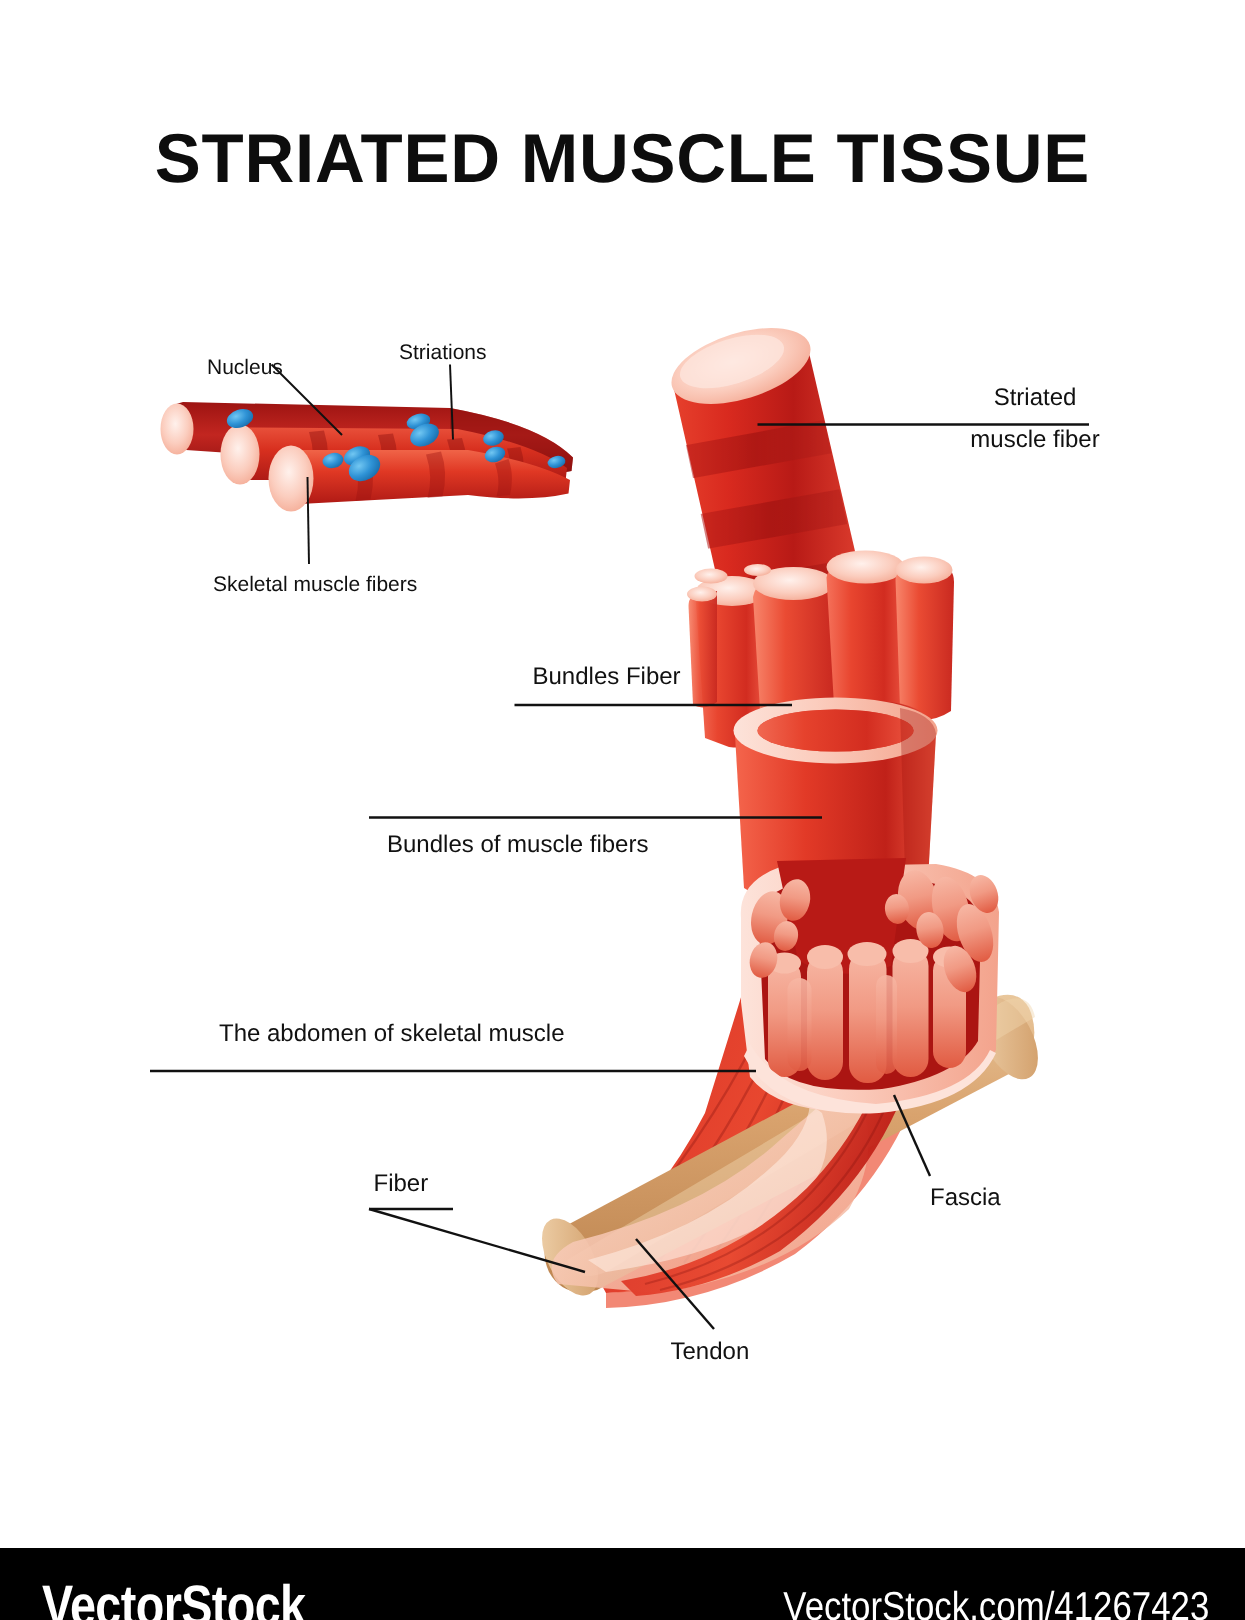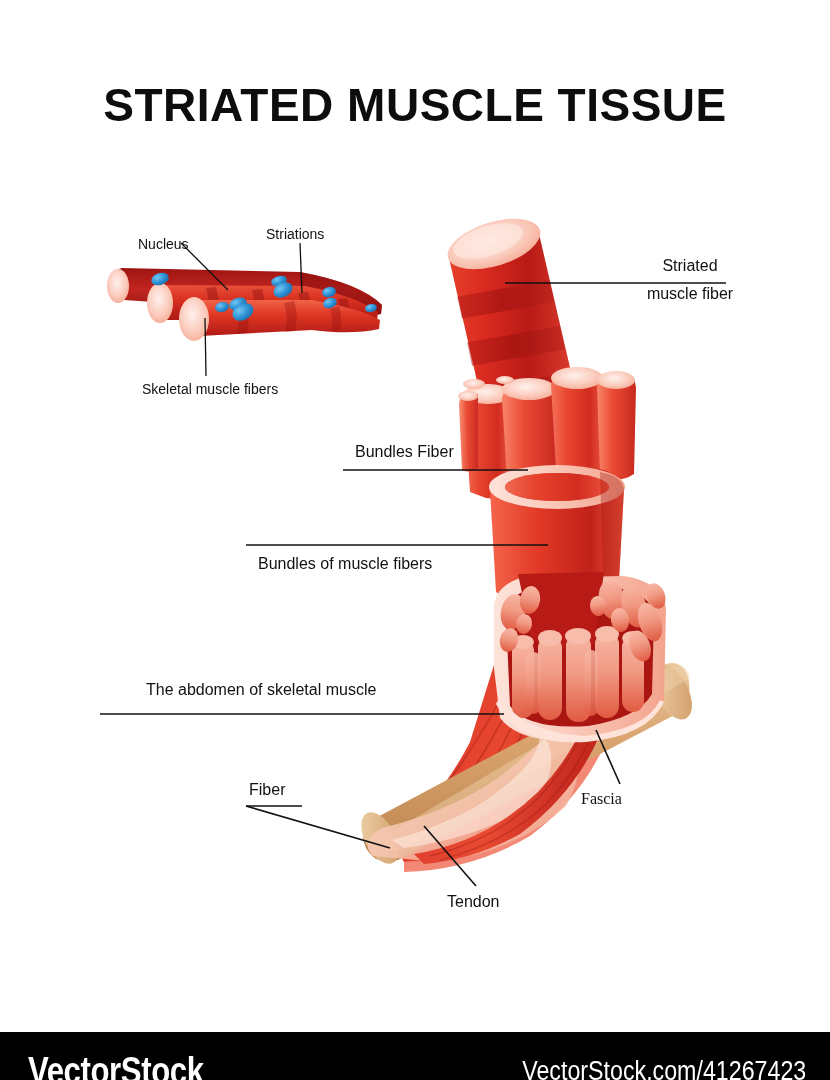--- a/index.html
+++ b/index.html
@@ -357,21 +357,21 @@
   <div class="lbl ctr" style="left:560px;top:285px;width:260px;">muscle fiber</div>
 
   <div class="lbl" style="left:355px;top:443px;">Bundles Fiber</div>
 
   <div class="lbl" style="left:258px;top:519px;margin-top:36px;">Bundles of muscle fibers</div>
 
   <div class="lbl" style="left:146px;top:681px;">The abdomen of skeletal muscle</div>
 
   <div class="lbl" style="left:249px;top:781px;">Fiber</div>
 
-  <div class="lbl" style="left:581px;top:790px;font-family:Liberation Serif, serif;">Fascia</div>
+  <div class="lbl" style="left:620px;top:790px;">Fascia</div>
 
   <div class="lbl" style="left:447px;top:893px;">Tendon</div>
 
   <div class="footer">
     <div class="brand">VectorStock</div>
     <div class="url">VectorStock.com/41267423</div>
   </div>
 
 </div>
 

